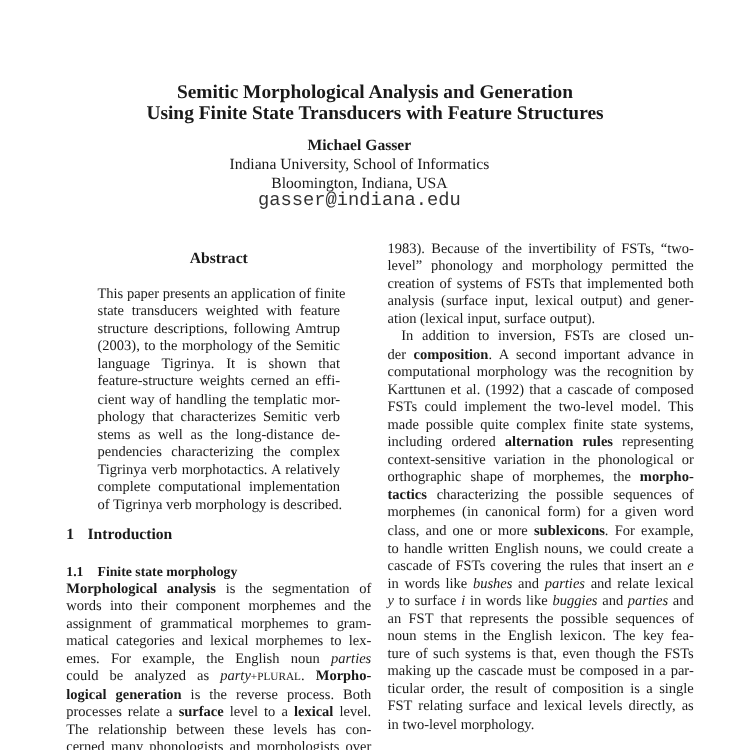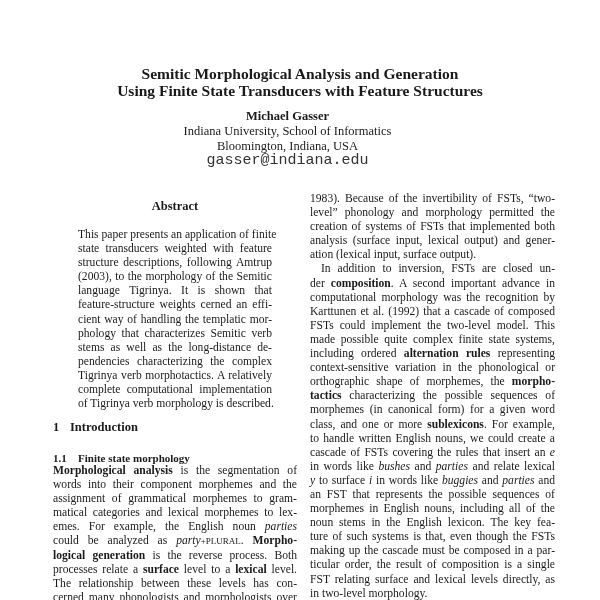--- a/index.html
+++ b/index.html
@@ -99,20 +99,19 @@
   <span class="line">context-sensitive variation in the phonological or</span>
   <span class="line"><span>orthographic shape of morphemes, the </span><b>morpho-</b></span>
   <span class="line"><b>tactics</b><span> characterizing the possible sequences of</span></span>
   <span class="line">morphemes (in canonical form) for a given word</span>
   <span class="line"><span>class, and one or more </span><b>sublexicons</b><span>. For example,</span></span>
   <span class="line">to handle written English nouns, we could create a</span>
   <span class="line"><span>cascade of FSTs covering the rules that insert an </span><i>e</i></span>
   <span class="line"><span>in words like </span><i>bushes</i><span> and </span><i>parties</i><span> and relate lexical</span></span>
   <span class="line"><i>y</i><span> to surface </span><i>i</i><span> in words like </span><i>buggies</i><span> and </span><i>parties</i><span> and</span></span>
   <span class="line">an FST that represents the possible sequences of</span>
-  <span class="line">morphemes in English nouns, including all of the</span>
   <span class="line">noun stems in the English lexicon.  The key fea-</span>
   <span class="line">ture of such systems is that, even though the FSTs</span>
   <span class="line">making up the cascade must be composed in a par-</span>
   <span class="line">ticular order, the result of composition is a single</span>
   <span class="line">FST relating surface and lexical levels directly, as</span>
   <span class="line last">in two-level morphology.</span>
 </div>
 
 </body></html>

